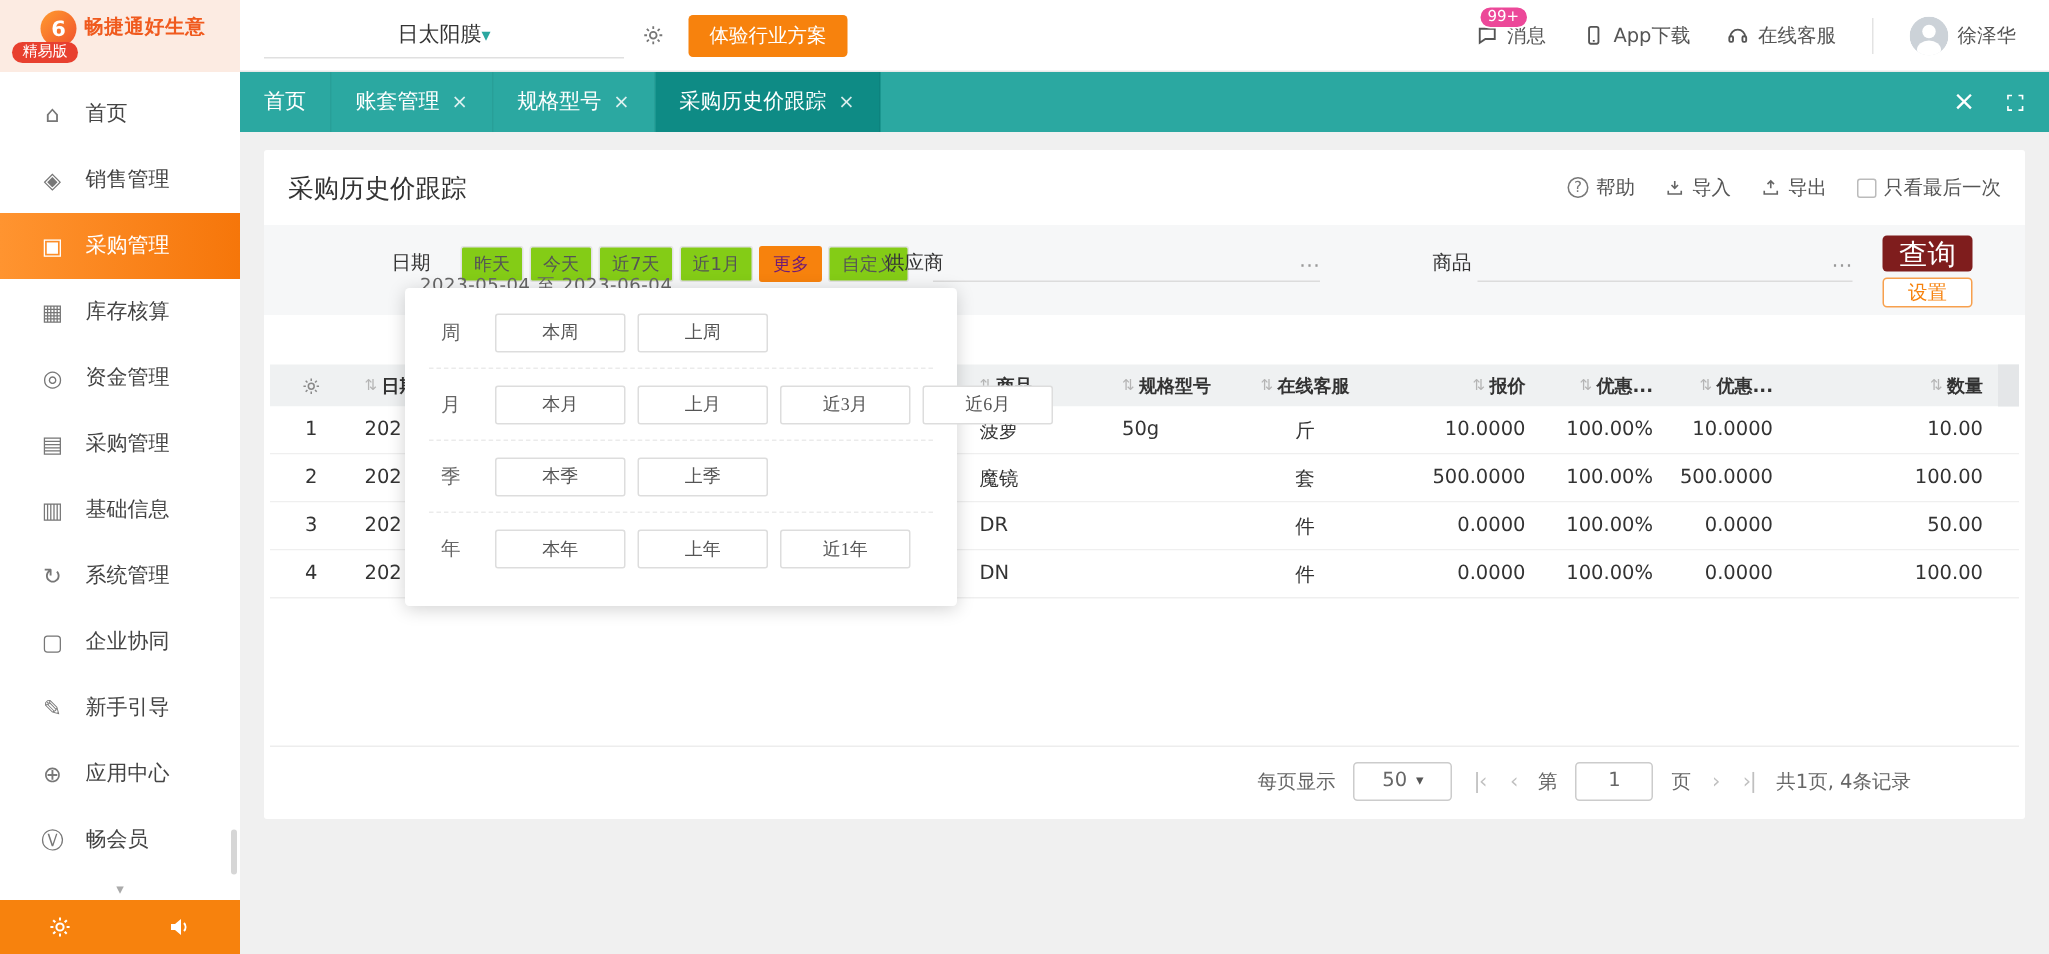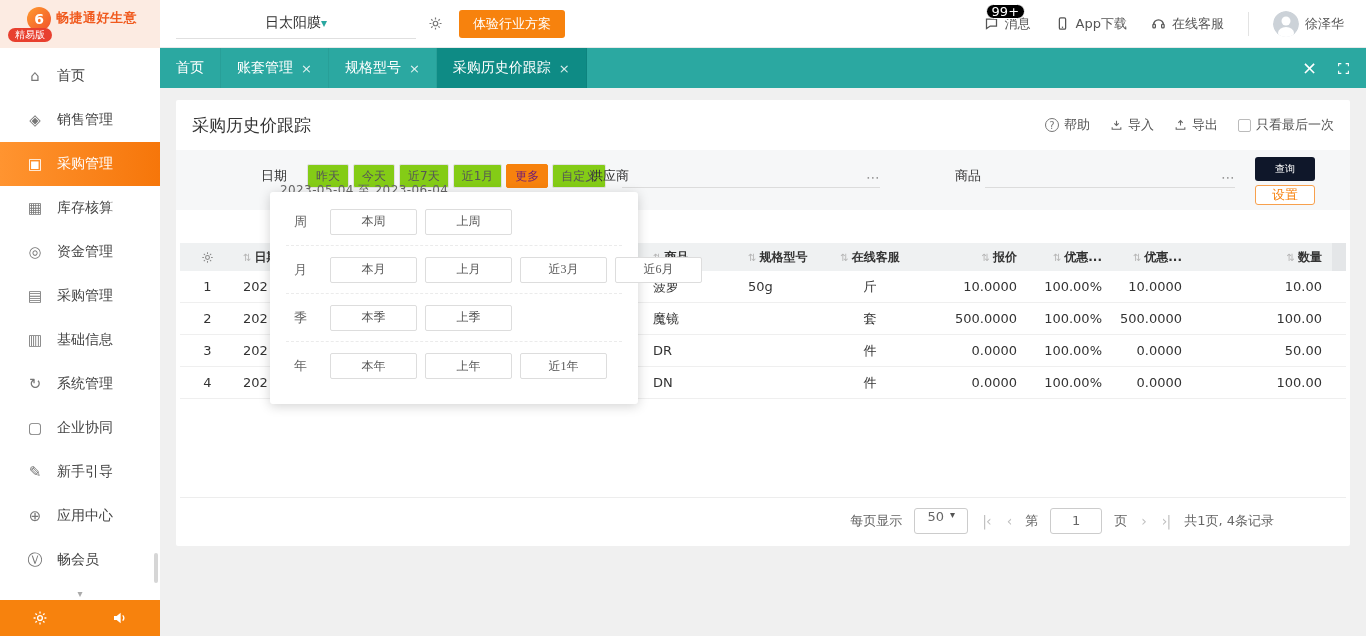--- a/index.html
+++ b/index.html
@@ -11,21 +11,21 @@
   .logo-area{width:160px;height:48px;background:#fcebe2;position:relative;flex:none}
   .logo-mark{position:absolute;left:26px;top:6px}
   .logo-text{position:absolute;left:56px;top:9px;color:#f05a1e;font-weight:bold;font-size:13px;letter-spacing:.5px}
   .edition-badge{position:absolute;left:8px;top:28px;background:#e8402f;color:#fff;font-size:10px;line-height:14px;padding:0 7px;border-radius:8px}
   .account-select{width:240px;margin-left:16px;height:30px;border-bottom:1px solid #e0e0e0;display:flex;align-items:center;justify-content:center;font-size:14px;cursor:pointer}
   .teal-chevron{color:#2aa7a0;font-size:12px}
   .gear-btn{margin-left:12px;display:flex;align-items:center;cursor:pointer}
   .trial-btn{margin-left:16px;height:28px;padding:0 14px;background:#f7820d;color:#fff;border:none;border-radius:3px;font-size:13px;cursor:pointer;font-family:inherit}
   .topbar-right{margin-left:auto;display:flex;align-items:center;gap:24px;padding-right:22px}
   .tb-item{display:flex;align-items:center;gap:6px;color:#555;position:relative;cursor:pointer;font-size:13px}
-  .tb-badge{position:absolute;top:-11px;left:2px;background:#000000;color:#fff;font-size:13px;line-height:13px;padding:0 5px;border-radius:8px;border:1px solid #fff}
+  .tb-badge{position:absolute;top:-11px;left:2px;background:#ec4899;color:#fff;font-size:10px;line-height:13px;padding:0 5px;border-radius:8px;border:1px solid #fff}
   .tb-divider{width:1px;height:24px;background:#e3e3e3}
   .avatar{width:26px;height:26px;border-radius:50%;overflow:hidden;display:inline-flex}
 
   
   .sidebar{position:absolute;left:0;top:48px;width:160px;height:552px;background:#fff;padding-top:6px;z-index:10}
   .side-item{height:44px;display:flex;align-items:center;padding-left:26px;gap:13px;font-size:14px;color:#444;cursor:pointer}
   .side-icon{width:18px;font-size:15px;color:#777;text-align:center;flex:none}
   .side-item.active{background:linear-gradient(90deg,#ff9430,#f6760a);color:#fff}
   .side-item.active .side-icon{color:#fff}
   .side-scroll-thumb{position:absolute;right:2px;top:505px;width:4px;height:30px;background:#d6d6d6;border-radius:2px;cursor:pointer}
@@ -54,21 +54,21 @@
   
   .filter-band{position:relative;height:60px;background:#f6f7f8;display:flex;align-items:flex-start;padding-top:14px}
   .f-label{margin-left:85px;margin-right:20px;line-height:24px;color:#333;flex:none}
   .chips{display:flex;gap:4px}
   .chip{height:24px;line-height:22px;padding:0 8px;background:#84cc16;border:1px solid #e2e2e2;border-radius:2px;font-size:12px;color:#555;cursor:pointer;font-family:inherit}
   .chip-active{background:#f7820d;border-color:#f7820d;color:#701a75}
   .date-range-text{position:absolute;left:104px;top:32px;font-size:12px;color:#666;letter-spacing:.4px}
   .f-sub-label{position:absolute;top:14px;line-height:24px;color:#333}
   .u-input{position:absolute;top:14px;height:24px;border-bottom:1px solid #dcdcdc;display:flex;align-items:flex-end;justify-content:flex-end;padding-bottom:3px;cursor:text}
   .dots{color:#999;font-size:14px;line-height:1;cursor:pointer}
-  .btn-query{position:absolute;left:1079px;top:7px;width:60px;height:24px;background:#0f172a;color:#fff;border:none;border-radius:3px;font-size:10px;cursor:pointer;font-family:inherit}
+  .btn-query{position:absolute;left:1079px;top:7px;width:60px;height:24px;background:#7f1d1d;color:#fff;border:none;border-radius:3px;font-size:19px;cursor:pointer;font-family:inherit}
   .btn-settings{position:absolute;left:1079px;top:35px;width:60px;height:20px;background:#fff;color:#f7820d;border:1px solid #f7a04d;border-radius:3px;font-size:13px;cursor:pointer;font-family:inherit}
 
   
   .grid{margin:33px 4px 0 4px}
   .g-head{display:flex;height:28px;background:#eff1f2;align-items:center;font-size:12px;color:#333;font-weight:bold}
   .g-head .cell{display:flex;align-items:center;gap:3px}
   .g-head .c-unit{justify-content:center}
   .g-head .c-price,.g-head .c-d1,.g-head .c-d2,.g-head .c-qty{justify-content:flex-end}
   .g-row{display:flex;height:32px;align-items:center;border-bottom:1px solid #efefef;font-size:13px;background:#fff}
   .cell{padding:0 8px;white-space:nowrap;overflow:hidden}
@@ -81,21 +81,21 @@
   .c-price{width:110px;text-align:right}
   .c-d1{width:85px;text-align:right}
   .c-d2{width:80px;text-align:right}
   .c-qty{flex:1;text-align:right;padding-right:10px}
   .c-sb{width:14px;flex:none;align-self:stretch;padding:0}
   .g-head .c-sb{background:#e4e6e8}
   .sort{color:#b5b5b5;font-size:10px;font-weight:normal}
 
   
   .pagination{margin:98px 4px 0 4px;border-top:1px solid #ededed;height:46px;display:flex;align-items:center;justify-content:flex-end;gap:12px;color:#666;padding-right:72px;font-size:13px}
-  .pg-select{width:54px;height:26px;border:1px solid #ccc;border-radius:3px;display:flex;align-items:flex-start;justify-content:center;gap:6px;background:#fff;cursor:pointer}
+  .pg-select{width:66px;height:26px;border:1px solid #ccc;border-radius:3px;display:flex;align-items:center;justify-content:center;gap:6px;background:#fff;cursor:pointer}
   .pg-chevron{font-size:10px;color:#555}
   .pg-nav{color:#c0c0c0;font-size:14px;letter-spacing:-1px;cursor:pointer;padding:0 2px}
   .pg-input{width:52px;height:26px;border:1px solid #ccc;border-radius:3px;display:flex;align-items:center;justify-content:center;background:#fff;cursor:text}
 
   
   .date-panel{position:absolute;left:270px;top:192px;width:368px;height:212px;background:#fff;box-shadow:0 2px 12px rgba(0,0,0,.18);border-radius:3px;z-index:60;padding-top:6px}
   .dp-row{display:flex;align-items:center;height:48px;margin:0 16px;padding-left:8px;gap:8px;border-bottom:1px dashed #ebebeb}
   .dp-row:last-child{border-bottom:none}
   .dp-label{width:28px;color:#666;font-size:13px;flex:none}
   .dp-btn{width:87px;height:26px;background:#fff;border:1px solid #ddd;border-radius:2px;font-size:12px;color:#555;cursor:pointer;font-family:Liberation Serif, serif;flex:none}

